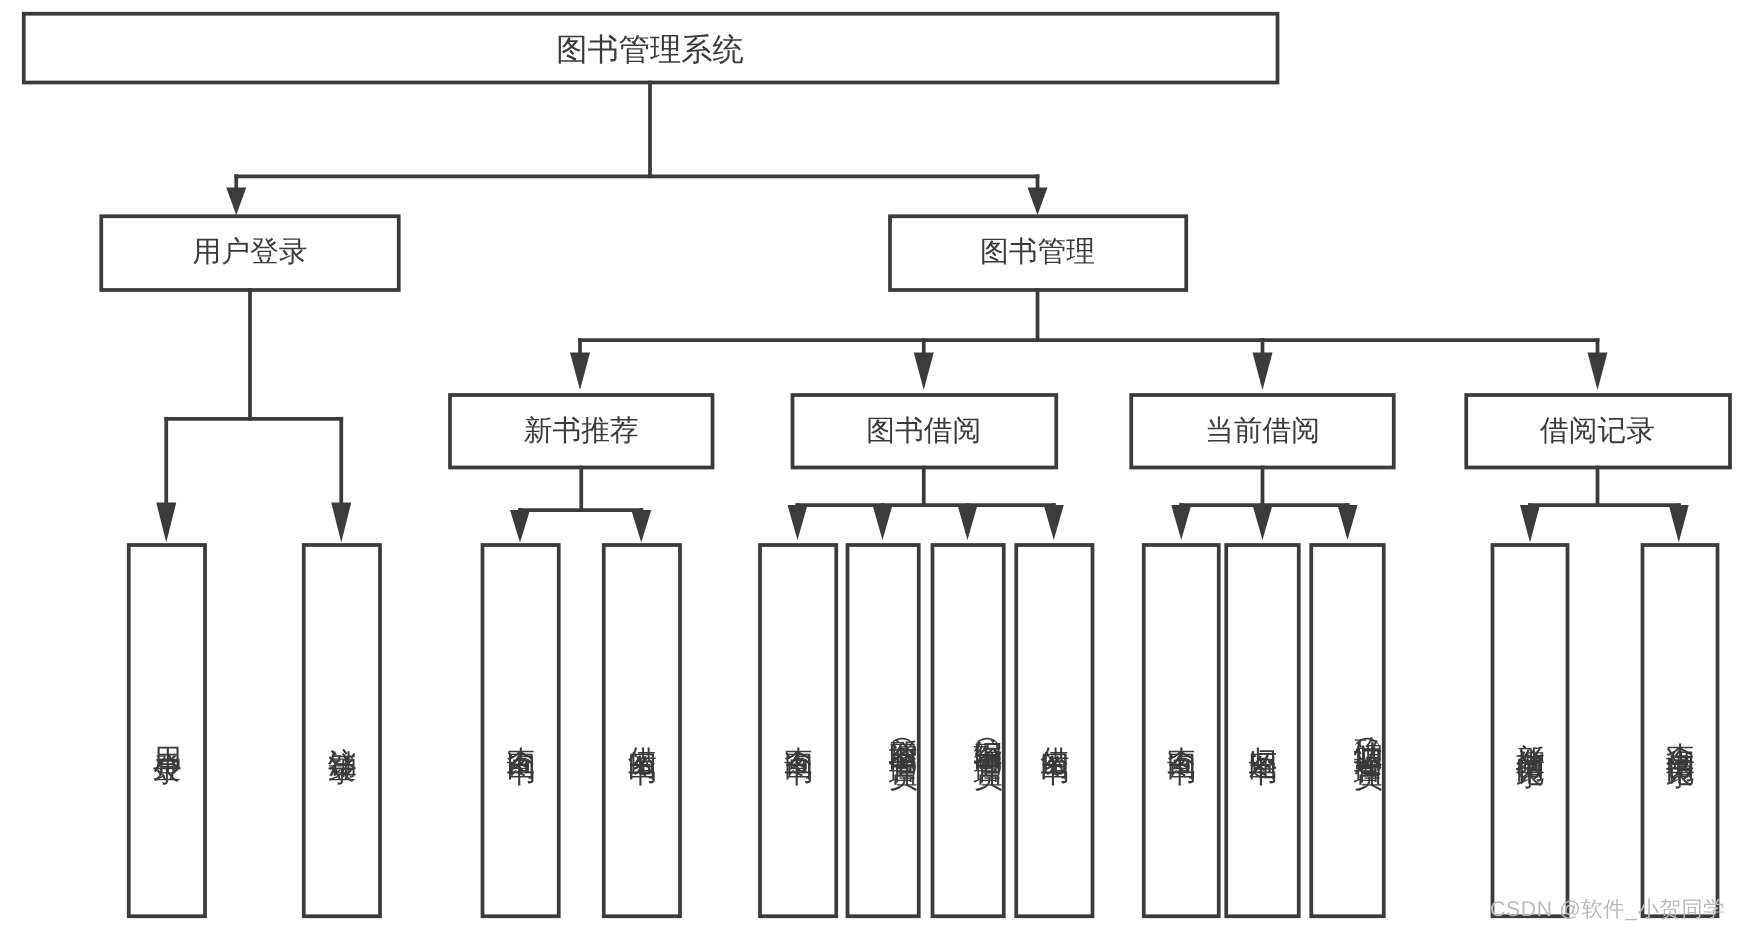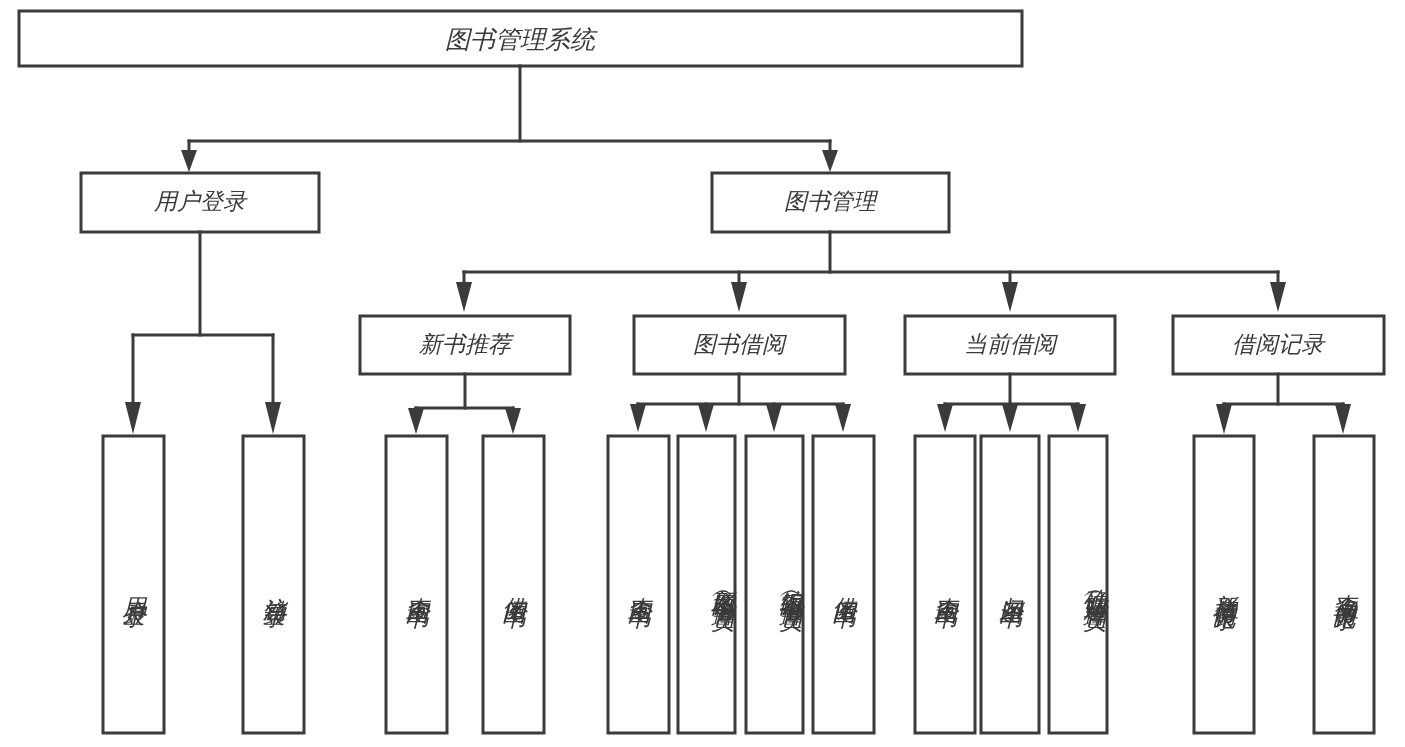--- a/index.html
+++ b/index.html
@@ -9,21 +9,20 @@
   }
   body {
     font-family: "Liberation Sans", "DejaVu Sans", sans-serif;
   }
   #canvas {
     position: relative;
     width: 1405px;
     height: 747px;
     background: #ffffff;
     overflow: hidden;
-    font-style: italic;
   }
   svg.diagram {
     position: absolute;
     left: 0;
     top: 0;
     width: 1405px;
     height: 747px;
   }
   .node-rect {
     fill: #ffffff;
@@ -196,14 +195,15 @@
   <div class="vlabel" style="left:746px; top:440px; width:57px; height:289px; align-items:flex-start;">编辑图书（管理员）</div>
   <div class="vlabel" style="left:813px; top:436px; width:61px; height:297px;">借阅图书</div>
 
   <div class="vlabel" style="left:915px; top:436px; width:60px; height:297px;">查询图书</div>
   <div class="vlabel" style="left:981px; top:436px; width:58px; height:297px;">归还图书</div>
   <div class="vlabel" style="left:1049px; top:440px; width:58px; height:289px; align-items:flex-start;">确认归还（管理员）</div>
 
   <div class="vlabel" style="left:1194px; top:436px; width:60px; height:297px;">新增借阅记录</div>
   <div class="vlabel" style="left:1314px; top:436px; width:60px; height:297px;">查询借阅记录</div>
 
+  <div class="watermark" style="left:1192px; top:716px;">CSDN @软件_小贺同学</div>
 
 </div>
 
 </body></html>

